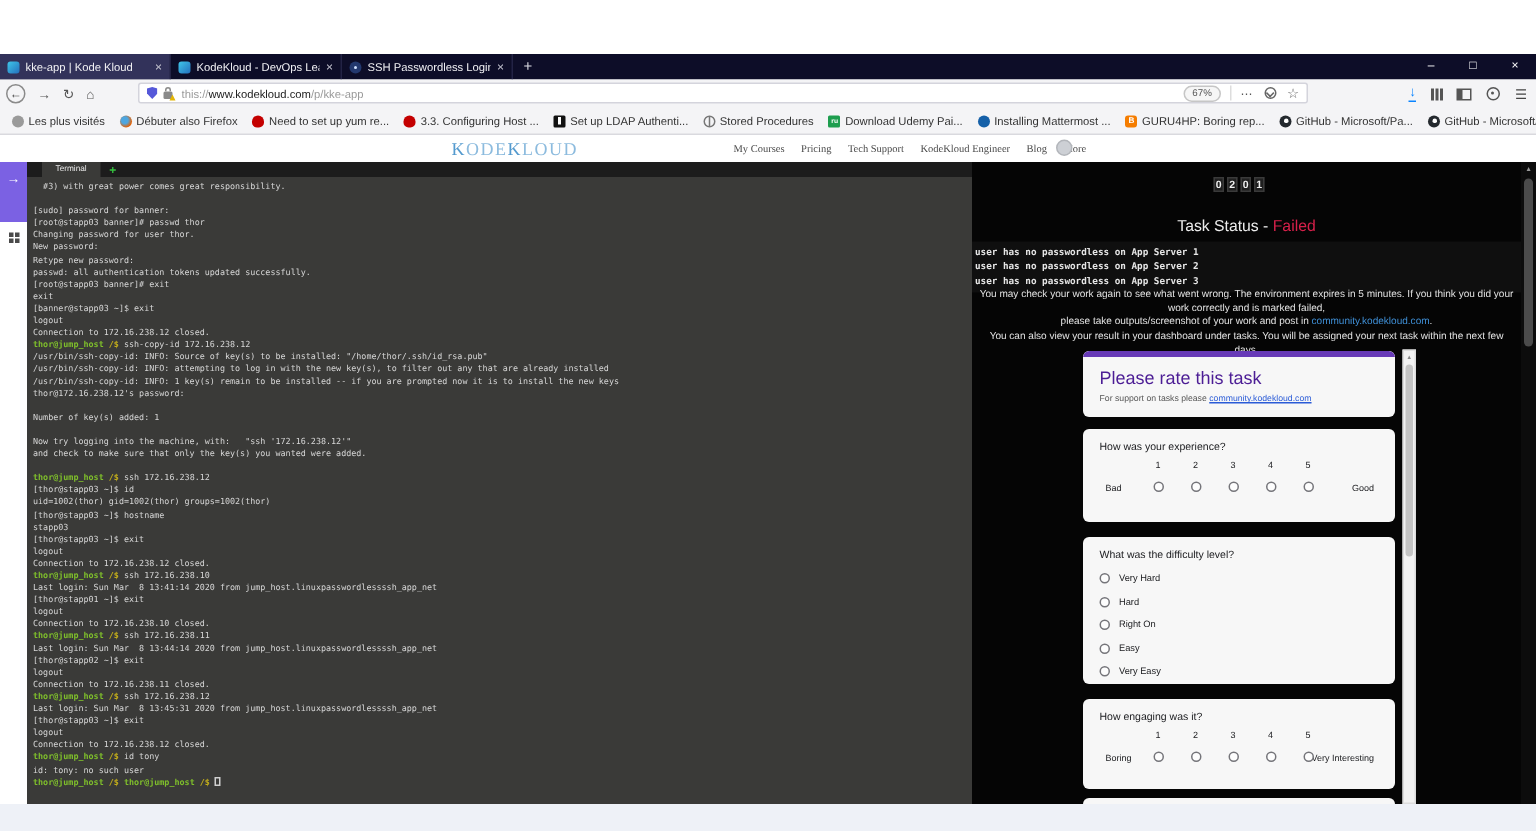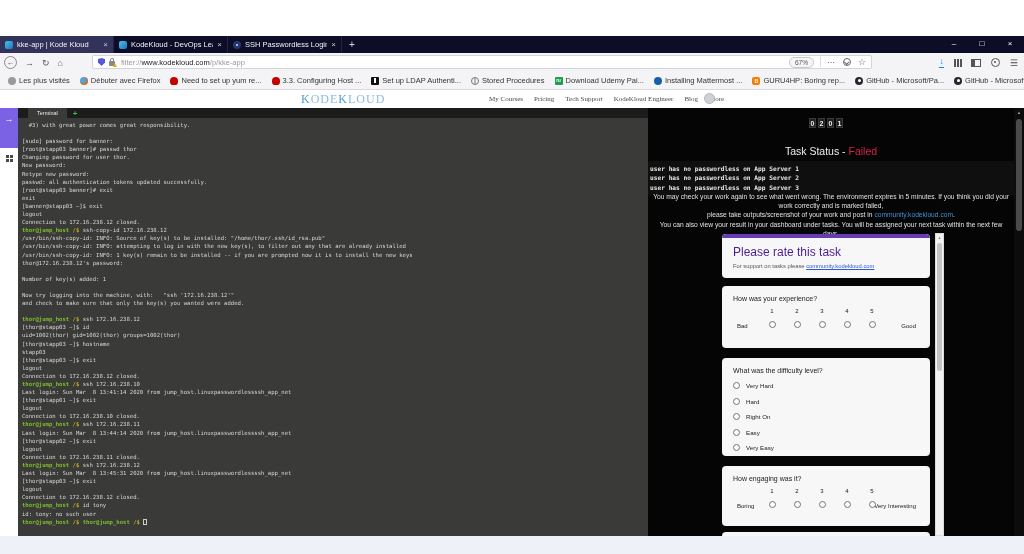--- a/index.html
+++ b/index.html
@@ -169,21 +169,21 @@
   <div class="navbar">
     <div class="nav-left">
       <span class="back-circle">←</span>
       <span class="nav-ic">→</span>
       <span class="nav-ic">↻</span>
       <span class="nav-ic">⌂</span>
     </div>
     <div class="urlbar">
       <span class="ic-shield"></span>
       <span class="ic-lock"></span>
-      <span class="url-text"><span class="url-prefix">filter://</span><span class="url-domain">www.kodekloud.com</span><span class="url-path">/p/kke-app</span></span>
+      <span class="url-text"><span class="url-prefix">this://</span><span class="url-domain">www.kodekloud.com</span><span class="url-path">/p/kke-app</span></span>
       <span class="zoom-pill">67%</span>
       <span class="url-sep"></span>
       <span class="ic-dots">⋯</span>
       <span class="ic-pocket"></span>
       <span class="ic-star">☆</span>
     </div>
     <div class="nav-right">
       <span class="ic-download">↓</span>
       <span class="ic-library"></span>
       <span class="ic-sidebar"></span>
@@ -193,21 +193,21 @@
   </div>
 
   <div class="bookmarksbar">
     <span id="bm-items" style="display:flex;align-items:center;gap:2px;">
         <span class="bm-item">
           <span class="bm-ic ic-gear"></span>
           <span>Les plus visités</span>
         </span>
         <span class="bm-item">
           <span class="bm-ic ic-firefox"></span>
-          <span>Débuter avec Firefox</span>
+          <span>Débuter also Firefox</span>
         </span>
         <span class="bm-item">
           <span class="bm-ic ic-redhat"></span>
           <span>Need to set up yum re...</span>
         </span>
         <span class="bm-item">
           <span class="bm-ic ic-redhat"></span>
           <span>3.3. Configuring Host ...</span>
         </span>
         <span class="bm-item">

